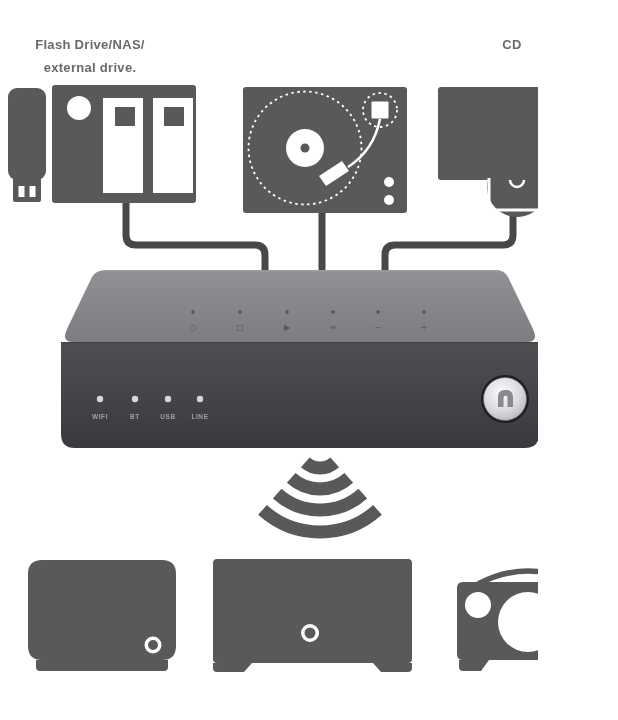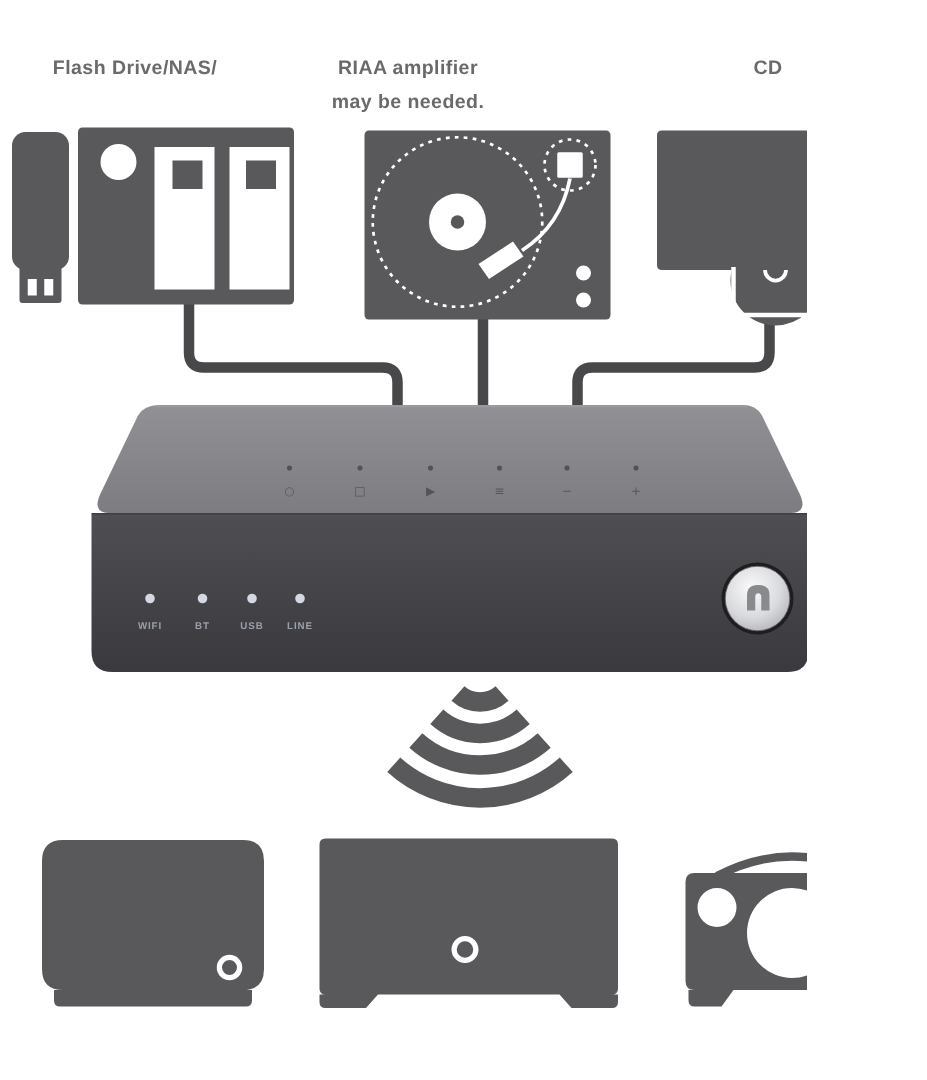--- a/index.html
+++ b/index.html
@@ -29,24 +29,21 @@
     fill:rgba(30,30,36,.45);text-anchor:middle;
   }
 </style>
 </head>
 <body>
 
 <div class="stage">
 
   <div class="src-label" style="left:90px">
     <div>Flash Drive/NAS/</div>
-  </div>
-  <div class="src-label" style="left:272px">
-    <div>RIAA amplifier</div>
-    <div>may be needed.</div>
+    <div>external drive.</div>
   </div>
   <div class="src-label" style="left:512px">
     <div>CD</div>
   </div>
 
   <svg class="abs" style="left:0;top:0" width="618" height="720" viewBox="0 0 618 720">
     <path class="cable" d="M 126 198 L 126 235 Q 126 245 136 245 L 255 245 Q 265 245 265 255 L 265 274"></path>
     <path class="cable" d="M 322 206 L 322 274"></path>
     <path class="cable" d="M 513 210 L 513 235 Q 513 245 503 245 L 395 245 Q 385 245 385 255 L 385 274"></path>
   </svg>

